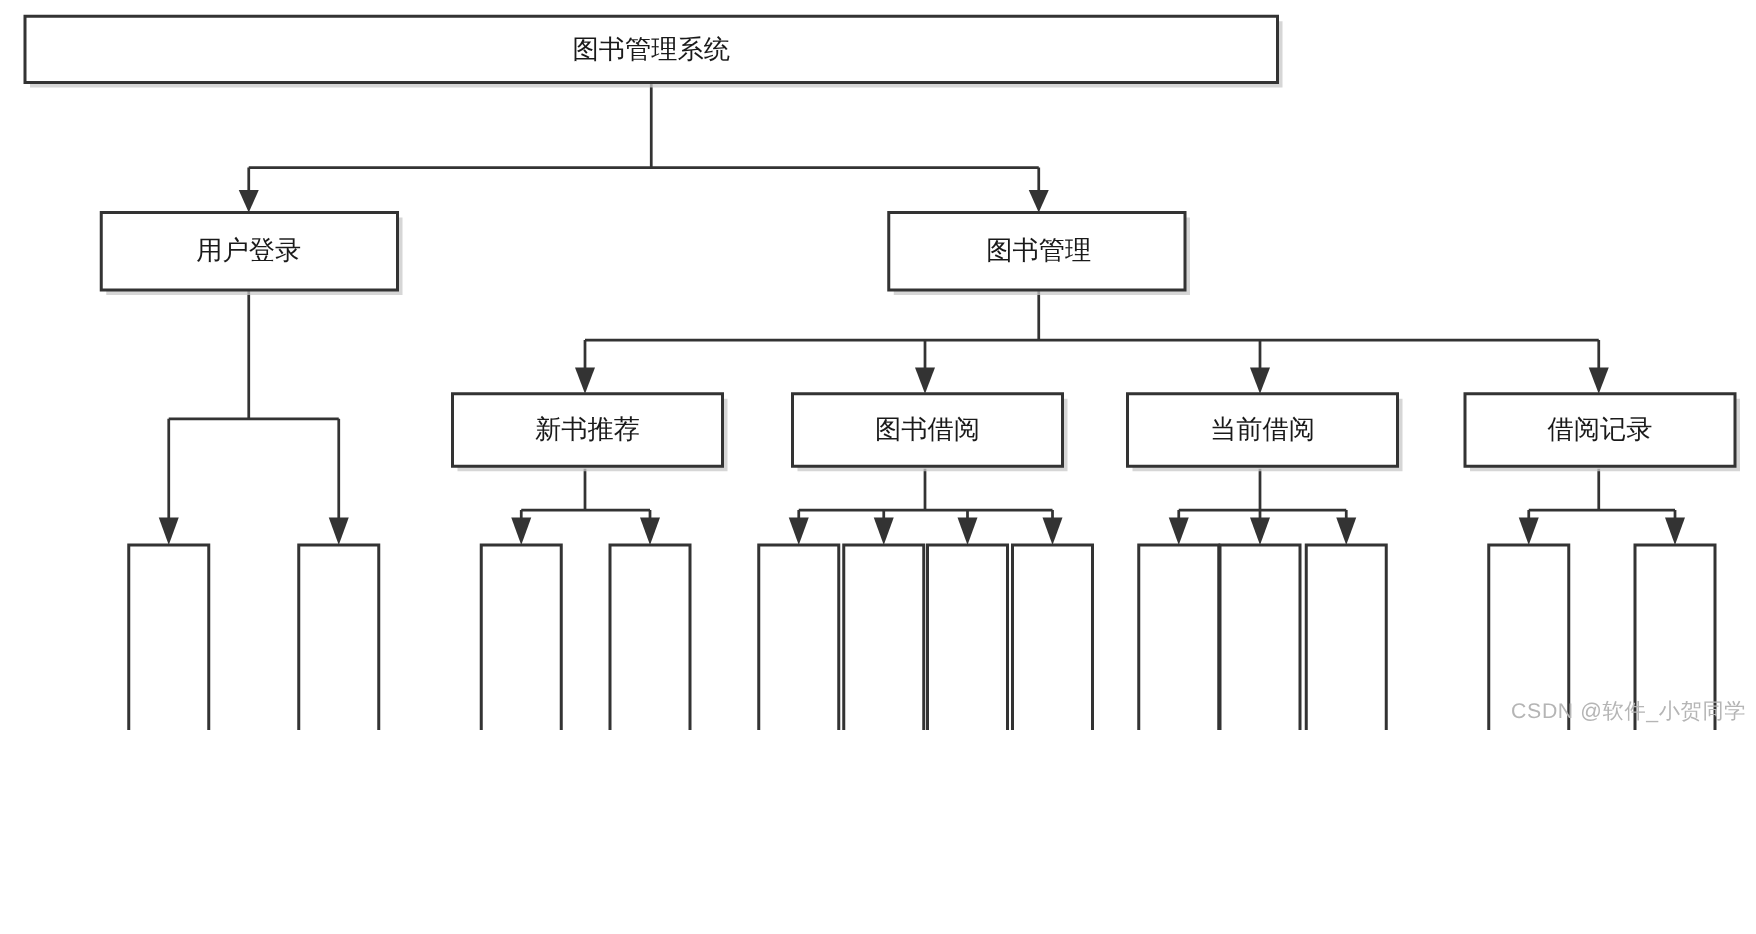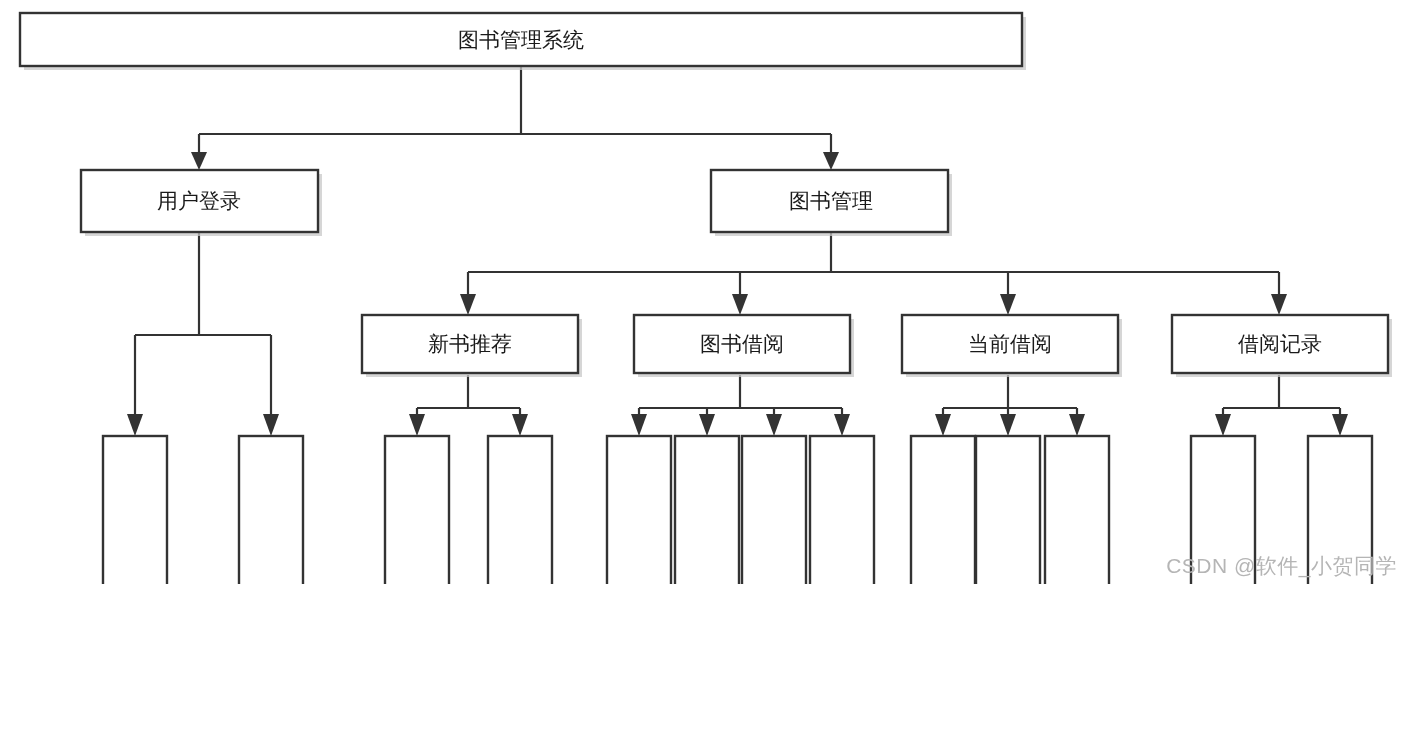--- a/index.html
+++ b/index.html
@@ -66,21 +66,21 @@
     align-items: flex-start;
     justify-content: center;
     white-space: nowrap;
     pointer-events: none;
   }
   .watermark {
     position: absolute;
     right: 8px;
     bottom: 4px;
     font-family: "Liberation Sans", "DejaVu Sans", sans-serif;
-    font-size: 21px;
+    font-size: 17px;
     color: #b5b5b5;
     letter-spacing: 0.5px;
     white-space: nowrap;
   }
 </style>
 </head>
 <body>
 
 <div id="diagram-root">
 

